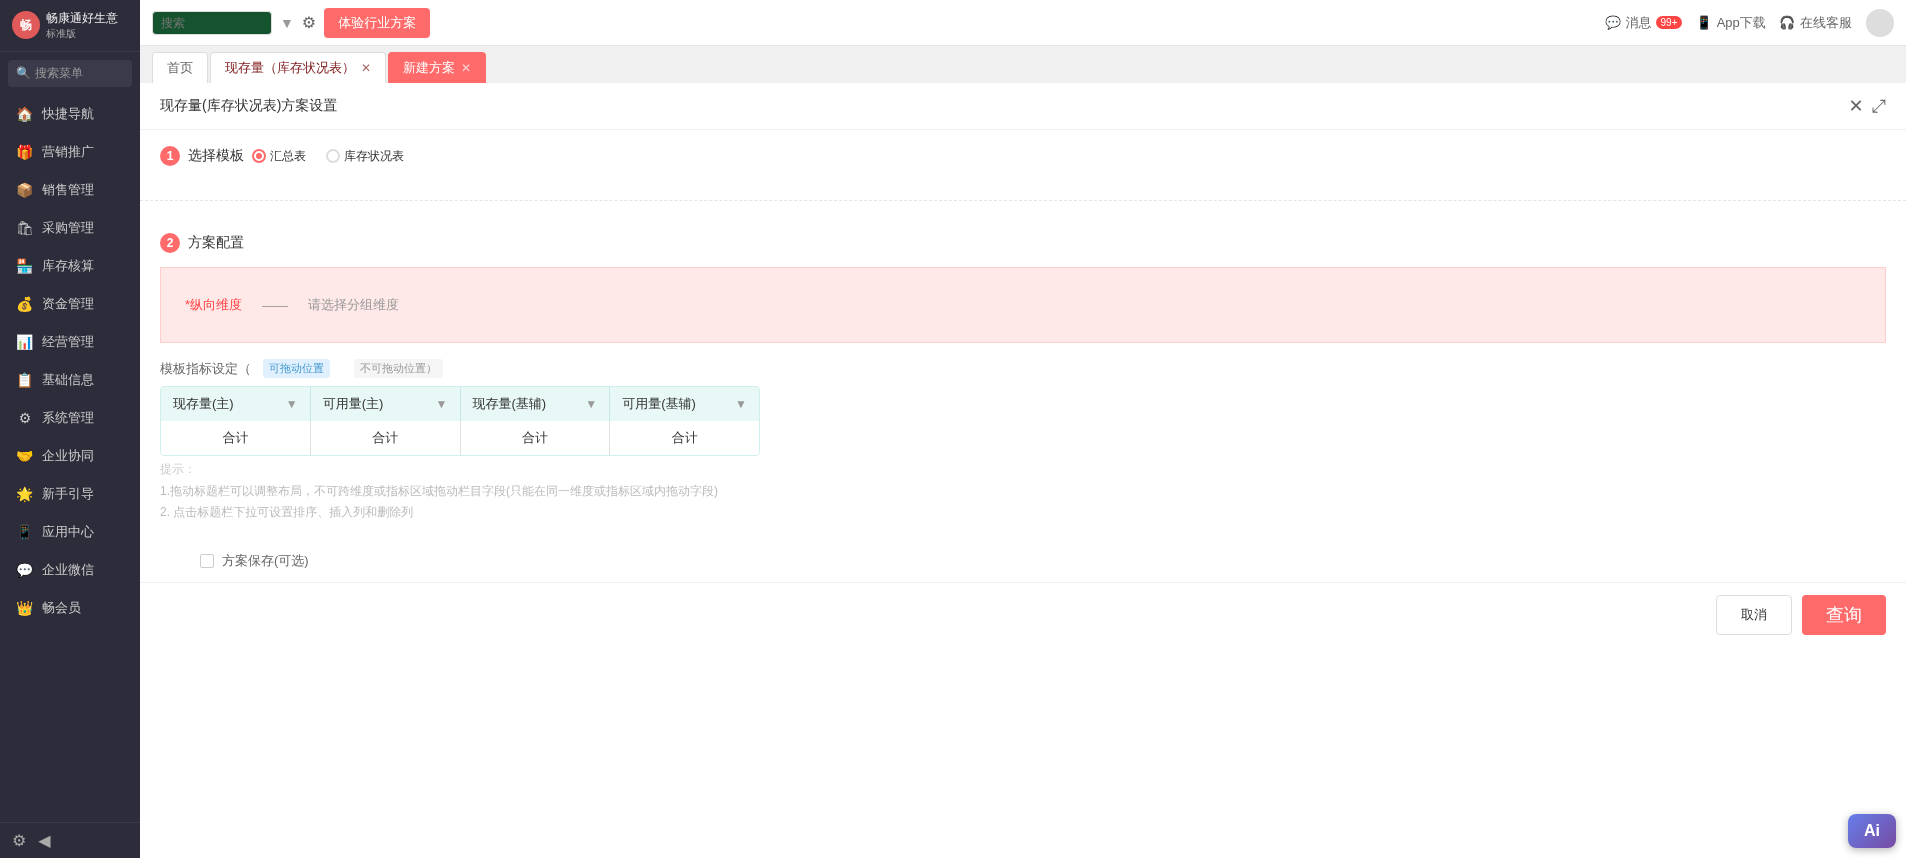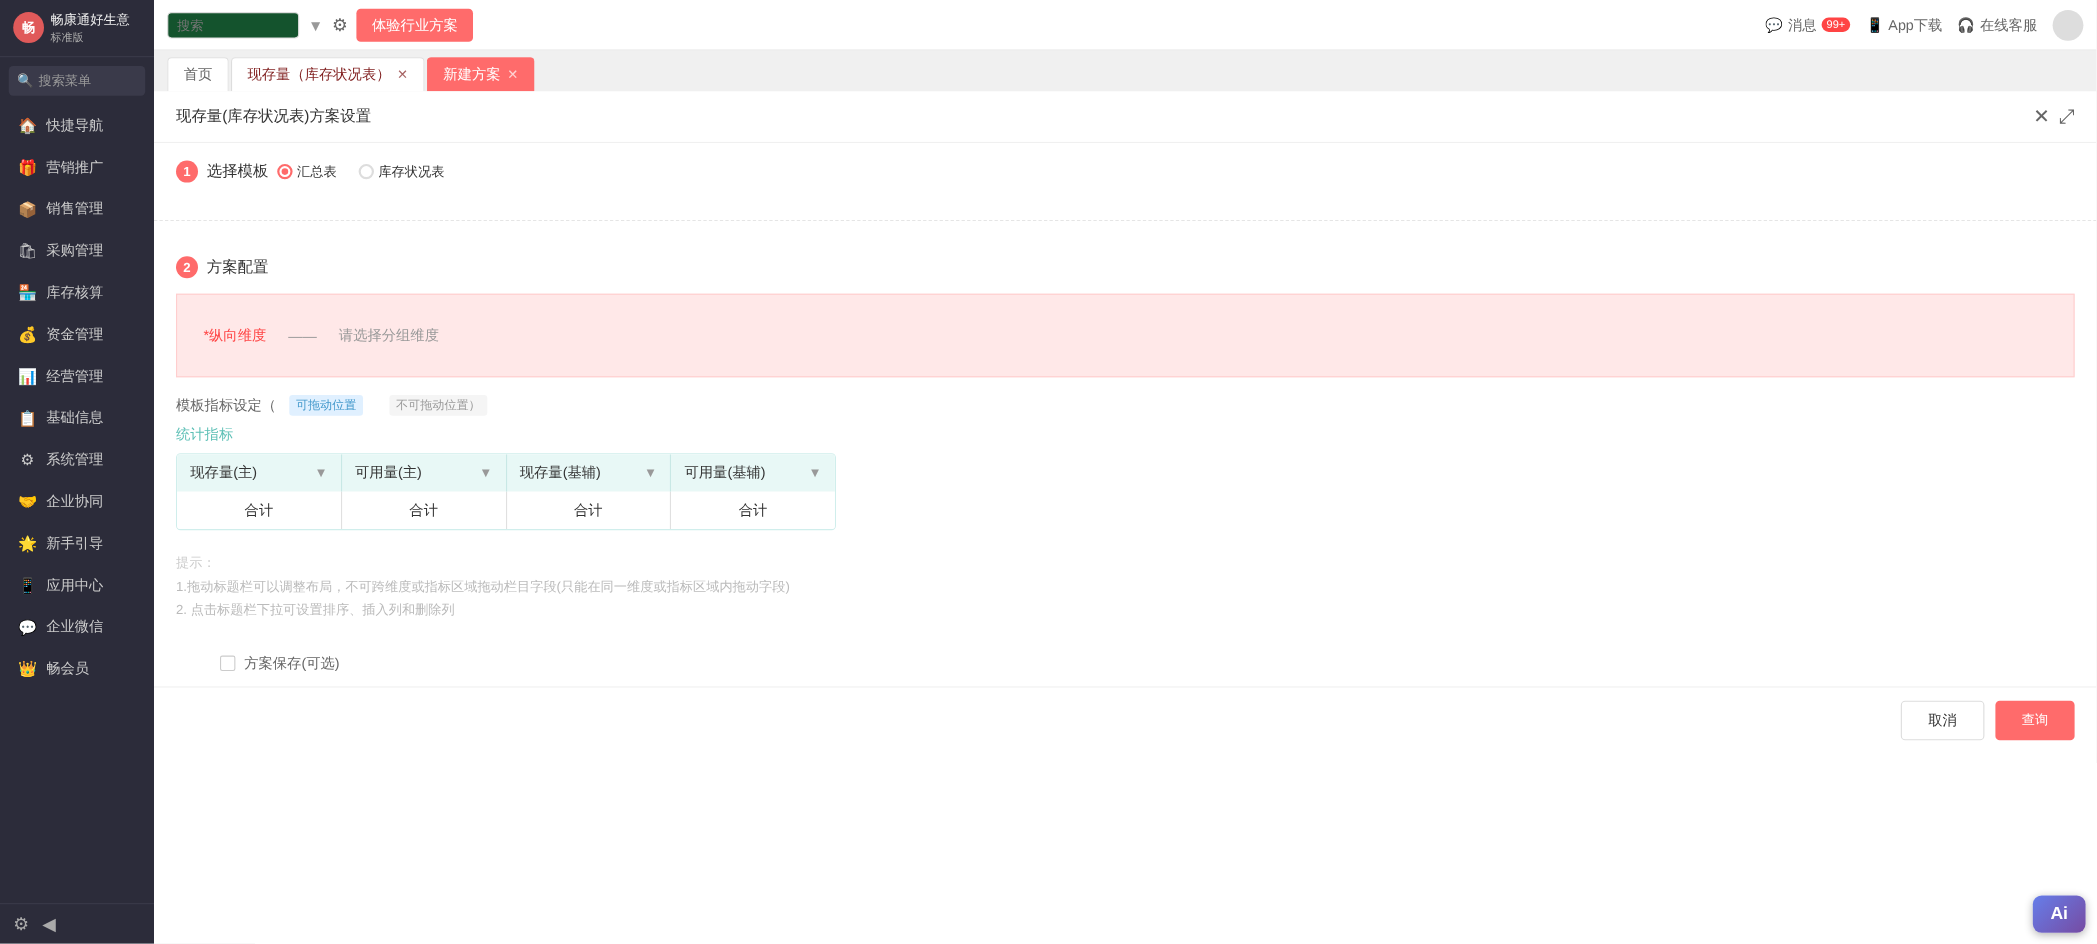--- a/index.html
+++ b/index.html
@@ -272,21 +272,21 @@
       padding: 8px 12px;
       font-size: 13px;
       color: #333;
       text-align: center;
       border-right: 1px solid #e0e0e0;
       min-width: 140px;
     }
     .stats-col-cell:last-child { border-right: none; }
 
     
-    .tips-section { margin-top: 16px; font-size: 12px; color: #bbb; line-height: 1.8; }
+    .tips-section { font-size: 12px; color: #bbb; line-height: 1.8; }
     .tips-title { color: #ccc; }
 
     
     .footer-section {
       padding: 12px 20px;
       display: flex;
       align-items: center;
       gap: 8px;
       margin-left: 40px;
     }
@@ -308,21 +308,21 @@
       border-radius: 4px;
       font-size: 13px;
       color: #333;
       cursor: pointer;
     }
     .btn-query {
       padding: 8px 24px;
       background: #ff6b6b;
       border: none;
       border-radius: 4px;
-      font-size: 12px;
+      font-size: 18px;
       color: #fff;
       cursor: pointer;
     }
 
     
     .ai-button {
       position: fixed;
       bottom: 10px;
       right: 10px;
       background: linear-gradient(135deg, #667eea, #764ba2);
@@ -502,21 +502,20 @@
 
       
       <div class="metrics-label-row" style="margin-top:16px;">
         <span>模板指标设定（</span>
         <span class="draggable-badge">可拖动位置</span>
         <span></span>
         <span class="non-draggable-badge">不可拖动位置）</span>
       </div>
 
       
-      <div class="stats-section-title">统计指标</div>
       <div class="stats-table">
         <div class="stats-table-header">
           <div class="stats-col-header">
             <span>现存量(主)</span>
             <span class="col-arrow">▼</span>
           </div>
           <div class="stats-col-header">
             <span>可用量(主)</span>
             <span class="col-arrow">▼</span>
           </div>

